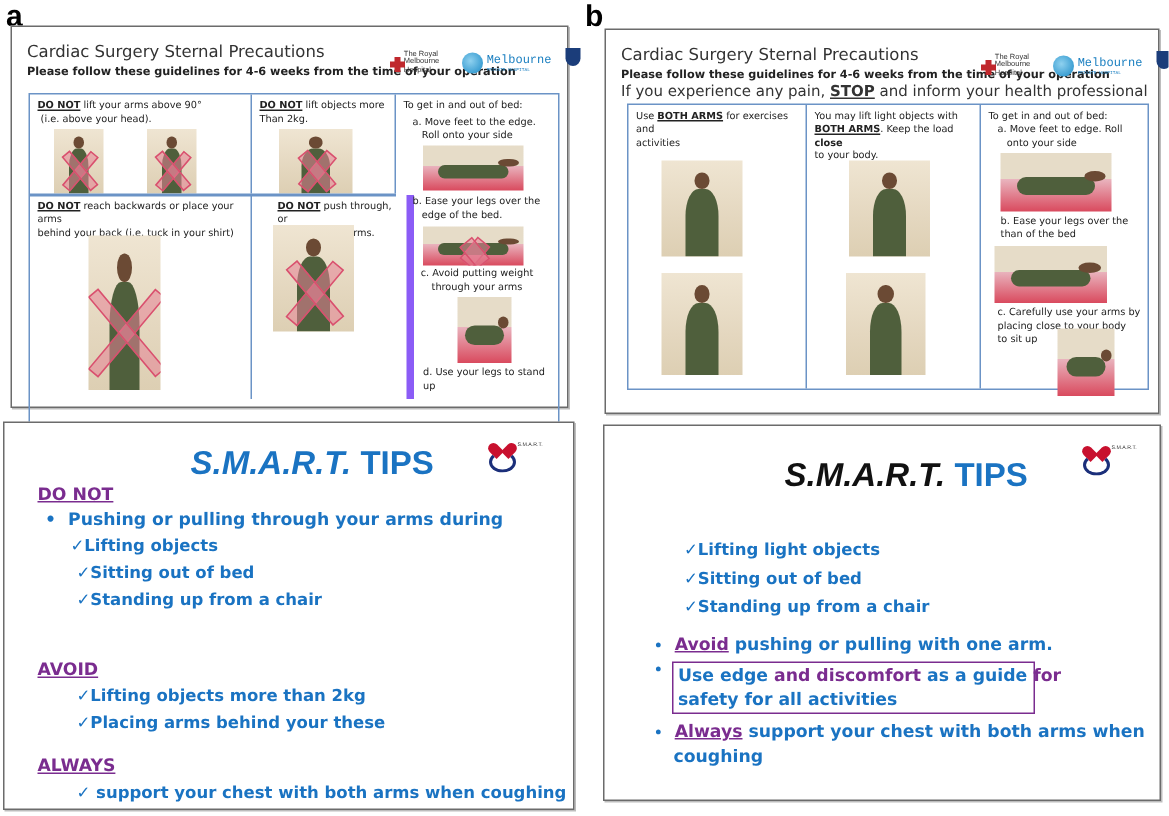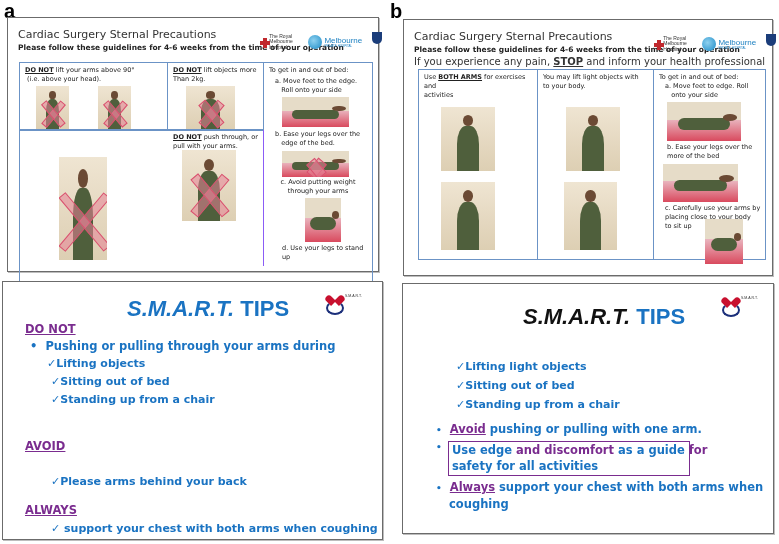--- a/index.html
+++ b/index.html
@@ -9,21 +9,21 @@
   .poster-title { position: absolute; font-family: "DejaVu Sans", sans-serif; font-size: 11px; color: #333; }
   .poster-sub { position: absolute; font-family: "DejaVu Sans", sans-serif; font-size: 7.5px; font-weight: bold; color: #222; white-space: nowrap; }
   .poster-sub2 { position: absolute; font-family: "DejaVu Sans", sans-serif; font-size: 10px; color: #333; white-space: nowrap; }
   .logos { position: absolute; display: flex; align-items: center; gap: 8px; }
   .logo-rmh { display: flex; align-items: center; gap: 2px; font-size: 5px; color: #333; line-height: 1.05; font-family: "Liberation Sans", sans-serif; }
   .logo-cross { width: 10px; height: 13px; position: relative; }
   .logo-cross::before { content: ""; position: absolute; left: 3px; top: 2px; width: 4px; height: 10px; background: #c0282d; }
   .logo-cross::after { content: ""; position: absolute; left: 0; top: 5px; width: 10px; height: 4px; background: #c0282d; }
   .logo-mph { display: flex; align-items: center; gap: 2px; }
   .logo-mph .swirl { width: 14px; height: 14px; border-radius: 50%; background: radial-gradient(circle at 40% 40%, #8fd1ef, #1a8ac7); }
-  .logo-mph .txt { font-family: Liberation Sans, sans-serif; font-size: 8px; color: #1a7fc0; line-height: 1; }
+  .logo-mph .txt { font-family: Liberation Mono, monospace; font-size: 8px; color: #1a7fc0; line-height: 1; }
   .logo-mph .txt small { display: block; font-size: 3px; color: #1a7fc0; }
   .logo-uom { width: 18px; height: 20px; display: flex; flex-direction: column; align-items: center; }
   .logo-uom .shield { width: 10px; height: 12px; background: #1b3d7a; border-radius: 0 0 5px 5px; }
   .grid { position: absolute; border: 1.5px solid #6b93c6; }
   .cell { position: absolute; border: 1px solid #6b93c6; padding: 3px 5px; font-family: "DejaVu Sans", sans-serif; font-size: 6.5px; color: #222; line-height: 1.35; }
   .cell b.u { text-decoration: underline; font-weight: bold; }
   .photo { position: absolute; background: linear-gradient(180deg, #efe5d2 0%, #e4d7bf 60%, #ddcfb3 100%); overflow: hidden; }
   .photo .person { position: absolute; left: 30%; bottom: 0; width: 40%; height: 70%; background: #4f5f3c; border-radius: 40% 40% 0 0; }
   .photo .head { position: absolute; left: 40%; top: 12%; width: 20%; height: 18%; background: #6b4a34; border-radius: 50%; }
   .photo .xmark { position: absolute; left: 15%; top: 35%; width: 70%; height: 55%; }
@@ -99,27 +99,31 @@
       <div>Than 2kg.</div>
     </div>
     <div class="photo" style="left:166px;top:23px;width:49px;height:43px;">
         <div class="person"></div>
         <div class="head"></div>
         <div class="xmark"></div>
       </div>
 
     <div style="position:absolute;left:0;top:66px;width:244px;height:1.5px;background:#6b93c6;"></div>
 
+    <div class="cell" style="left:0;top:67px;width:148px;height:136px;border:none;border-right:1px solid #6b93c6;">
+      <div><b class="u">DO NOT</b><span> reach backwards or place your arms</span></div>
+      <div>behind your back (i.e. tuck in your shirt)</div>
+    </div>
     <div class="photo" style="left:39px;top:94px;width:48px;height:103px;">
         <div class="person"></div>
         <div class="head"></div>
         <div class="xmark"></div>
       </div>
 
-    <div class="cell" style="left:148px;top:67px;width:96px;height:136px;border:none;border-right:1px solid #8b5cf6;">
+    <div class="cell" style="left:160px;top:67px;width:96px;height:136px;border:none;border-right:5px solid #8b5cf6;">
       <div><b class="u">DO NOT</b><span> push through, or</span></div>
       <div>pull with your arms.</div>
     </div>
     <div class="photo" style="left:162px;top:87px;width:54px;height:71px;">
         <div class="person"></div>
         <div class="head"></div>
         <div class="xmark"></div>
       </div>
 
     <div class="cell" style="left:244px;top:0;width:110px;height:203px;border:none;">
@@ -162,21 +166,22 @@
     <div class="lbl">S.M.A.R.T.</div>
   </div>
 
   <div class="tip head-purple fs12" style="left:22px;top:40px;">DO NOT</div>
   <div class="tip blue fs12" style="left:27px;top:57px;"><span class="bullet">•</span>&nbsp;&nbsp;<span>Pushing or pulling through your arms during</span></div>
   <div class="tip blue fs11" style="left:44px;top:75px;"><span>✓</span><span>Lifting objects</span></div>
   <div class="tip blue fs11" style="left:48px;top:93px;"><span>✓</span><span>Sitting out of bed</span></div>
   <div class="tip blue fs11" style="left:48px;top:111px;"><span>✓</span><span>Standing up from a chair</span></div>
 
   <div class="tip head-purple fs12" style="left:22px;top:157px;">AVOID</div>
-  <div class="tip blue fs11" style="left:48px;top:193px;"><span>✓</span><span>Please arms behind your back</span></div>
+  <div class="tip blue fs11" style="left:48px;top:175px;"><span>✓</span><span>Lifting objects more than 2kg</span></div>
+  <div class="tip blue fs11" style="left:48px;top:193px;"><span>✓</span><span>Placing arms behind your these</span></div>
 
   <div class="tip head-purple fs12" style="left:22px;top:221px;">ALWAYS</div>
   <div class="tip blue fs11" style="left:48px;top:240px;"><span>✓ </span><span>support your chest with both arms when coughing</span></div>
 </div>
 
 <div class="panel-letter" style="left:390px;top:0px;">b</div>
 
 <div class="card" style="left:403px;top:19px;width:370px;height:257px;">
   <div class="poster-title" style="left:10px;top:10px;">Cardiac Surgery Sternal Precautions</div>
   <div class="poster-sub" style="left:10px;top:25px;">Please follow these guidelines for 4-6 weeks from the time of your operation</div>
@@ -204,20 +209,21 @@
         <div class="person"></div>
         <div class="head"></div>
       </div>
     <div class="photo" style="left:22px;top:112px;width:54px;height:68px;">
         <div class="person"></div>
         <div class="head"></div>
       </div>
 
     <div class="cell" style="left:119px;top:0;width:116px;height:189px;border:none;border-right:1px solid #6b93c6;">
       <div>You may lift light objects with</div>
+      <div><b class="u">BOTH ARMS</b><span>. Keep the load </span><b>close</b></div>
       <div>to your body.</div>
     </div>
     <div class="photo" style="left:147px;top:37px;width:54px;height:64px;">
         <div class="person"></div>
         <div class="head"></div>
       </div>
     <div class="photo" style="left:145px;top:112px;width:53px;height:68px;">
         <div class="person"></div>
         <div class="head"></div>
       </div>
@@ -228,21 +234,21 @@
     <div class="cap-text" style="left:246px;top:12px;">
         <div>a. Move feet to edge. Roll</div>
         <div>&nbsp;&nbsp;&nbsp;<span>onto your side</span></div>
       </div>
     <div class="photo bed" style="left:248px;top:32px;width:74px;height:39px;">
         <div class="person"></div>
         <div class="head"></div>
       </div>
     <div class="cap-text" style="left:246px;top:73px;">
         <div>&nbsp;<span>b. Ease your legs over the</span></div>
-        <div>&nbsp;<span>more of the bed</span></div>
+        <div>&nbsp;<span>than of the bed</span></div>
       </div>
     <div class="photo bed" style="left:244px;top:94px;width:75px;height:38px;">
         <div class="person"></div>
         <div class="head"></div>
       </div>
     <div class="cap-text" style="left:246px;top:134px;">
         <div>c. Carefully use your arms by</div>
         <div>placing close to your body</div>
         <div>to sit up</div>
       </div>

